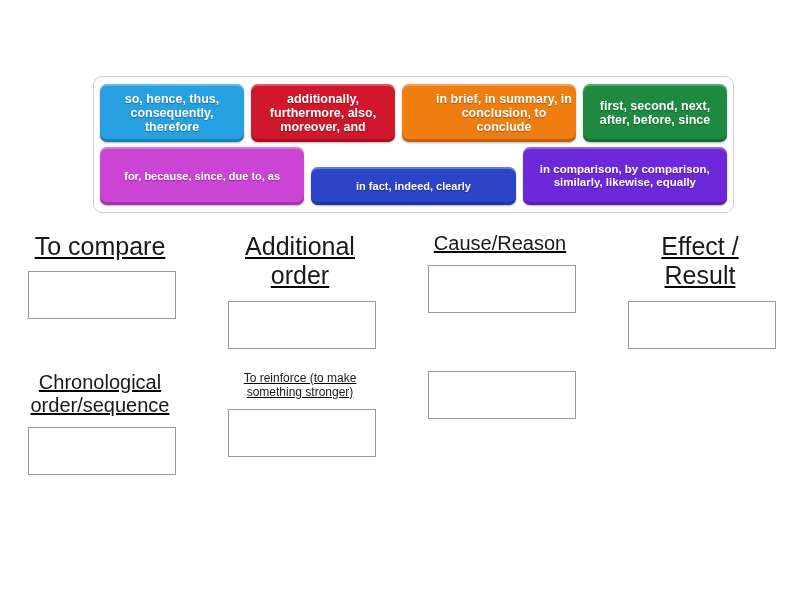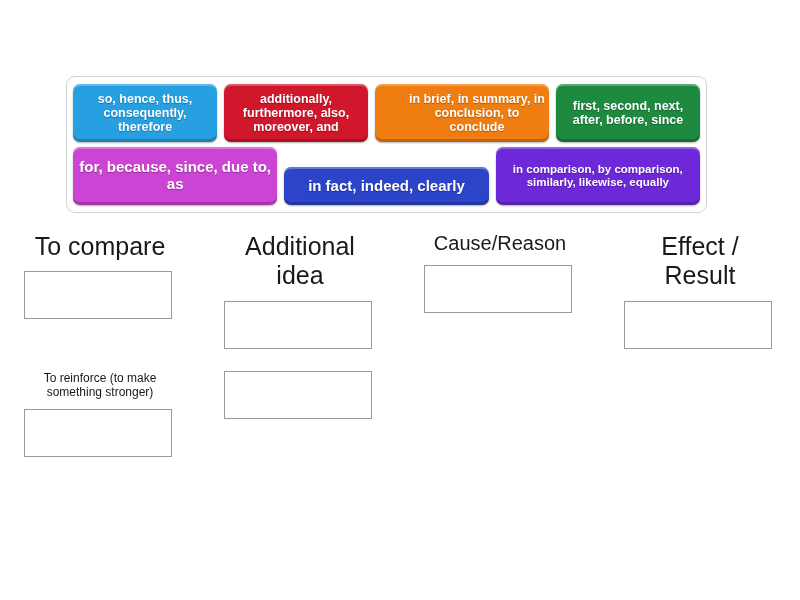--- a/index.html
+++ b/index.html
@@ -12,21 +12,21 @@
     height: 600px;
     background: #ffffff;
     font-family: "Liberation Sans", sans-serif;
     overflow: hidden;
     position: relative;
   }
 
   
   #tile-tray {
     position: absolute;
-    left: 66px;
+    left: 93px;
     top: 76px;
     width: 641px;
     height: 137px;
     box-sizing: border-box;
     border: 1px solid #d2d2d2;
     border-radius: 9px;
     background: #ffffff;
     padding: 7px 6px;
     display: flex;
     flex-direction: column;
@@ -56,40 +56,41 @@
     overflow: hidden;
     text-shadow: 0 1px 1px rgba(0,0,0,0.30);
     box-shadow: inset 0 2px 0 rgba(255,255,255,0.28),
                 inset 0 -3px 0 rgba(0,0,0,0.20),
                 0 1px 2px rgba(0,0,0,0.30);
   }
   .tile-text { display: block; width: 100%; }
 
   .fs-11 { font-size: 11.5px; }
   .fs-12 { font-size: 12.5px; }
-  .fs-16 { font-size: 15px; }
+  .fs-16 { font-size: 11px; }
 
   
   #category-grid {
     position: absolute;
     left: 0;
     top: 232px;
     width: 800px;
     display: grid;
     grid-template-columns: repeat(4, 1fr);
     grid-template-rows: auto auto;
     row-gap: 22px;
   }
   .category {
     display: flex;
     flex-direction: column;
-    align-items: flex-start;
+    align-items: flex-end;
     justify-content: flex-start;
     padding: 0 24px;
     box-sizing: border-box;
+    text-decoration: underline;
   }
   .cat-label {
     color: #191919;
     text-align: center;
     line-height: 1.17;
     margin: 0 0 10px 0;
     font-weight: normal;
     width: 100%;
   }
   .cl-lg { font-size: 25px; }
@@ -136,32 +137,36 @@
     </div>
   </div>
 </div>
 
 <div id="category-grid">
   <div class="category">
     <div class="cat-label cl-lg">To compare</div>
     <div class="dropzone"></div>
   </div>
   <div class="category">
-    <div class="cat-label cl-lg">Additional idea</div>
+    <div class="cat-label cl-lg">Additional order</div>
     <div class="dropzone"></div>
   </div>
   <div class="category">
     <div class="cat-label cl-md">Cause/Reason</div>
     <div class="dropzone"></div>
   </div>
 
   <div class="category cat-row2">
     <div class="cat-label cl-lg">Effect / Result</div>
     <div class="dropzone"></div>
   </div>
   <div class="category cat-row2">
+    <div class="cat-label cl-md">Chronological order/sequence</div>
+    <div class="dropzone"></div>
+  </div>
+  <div class="category cat-row2">
     <div class="cat-label cl-sm">To reinforce (to make something stronger)</div>
     <div class="dropzone"></div>
   </div>
   <div class="category cat-row2">
     <div class="dropzone"></div>
   </div>
 </div>
 
 </body></html>

